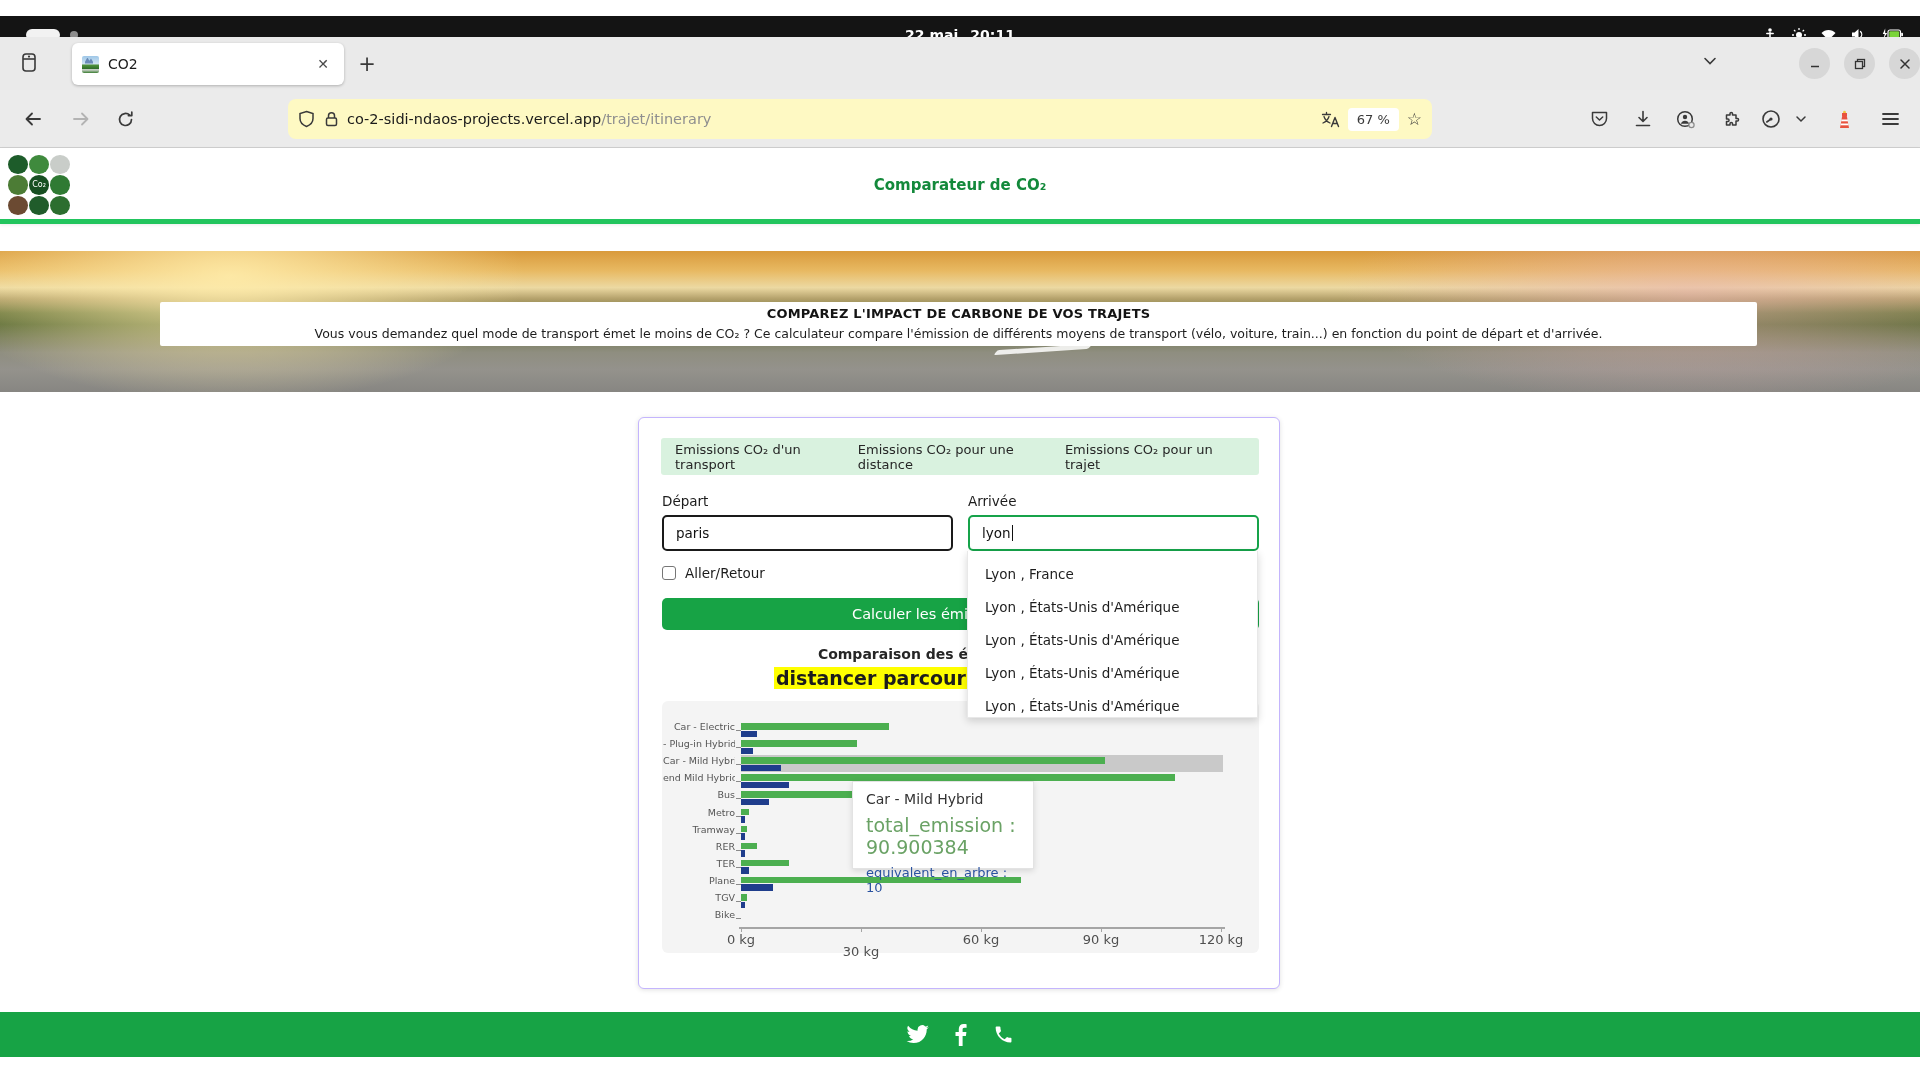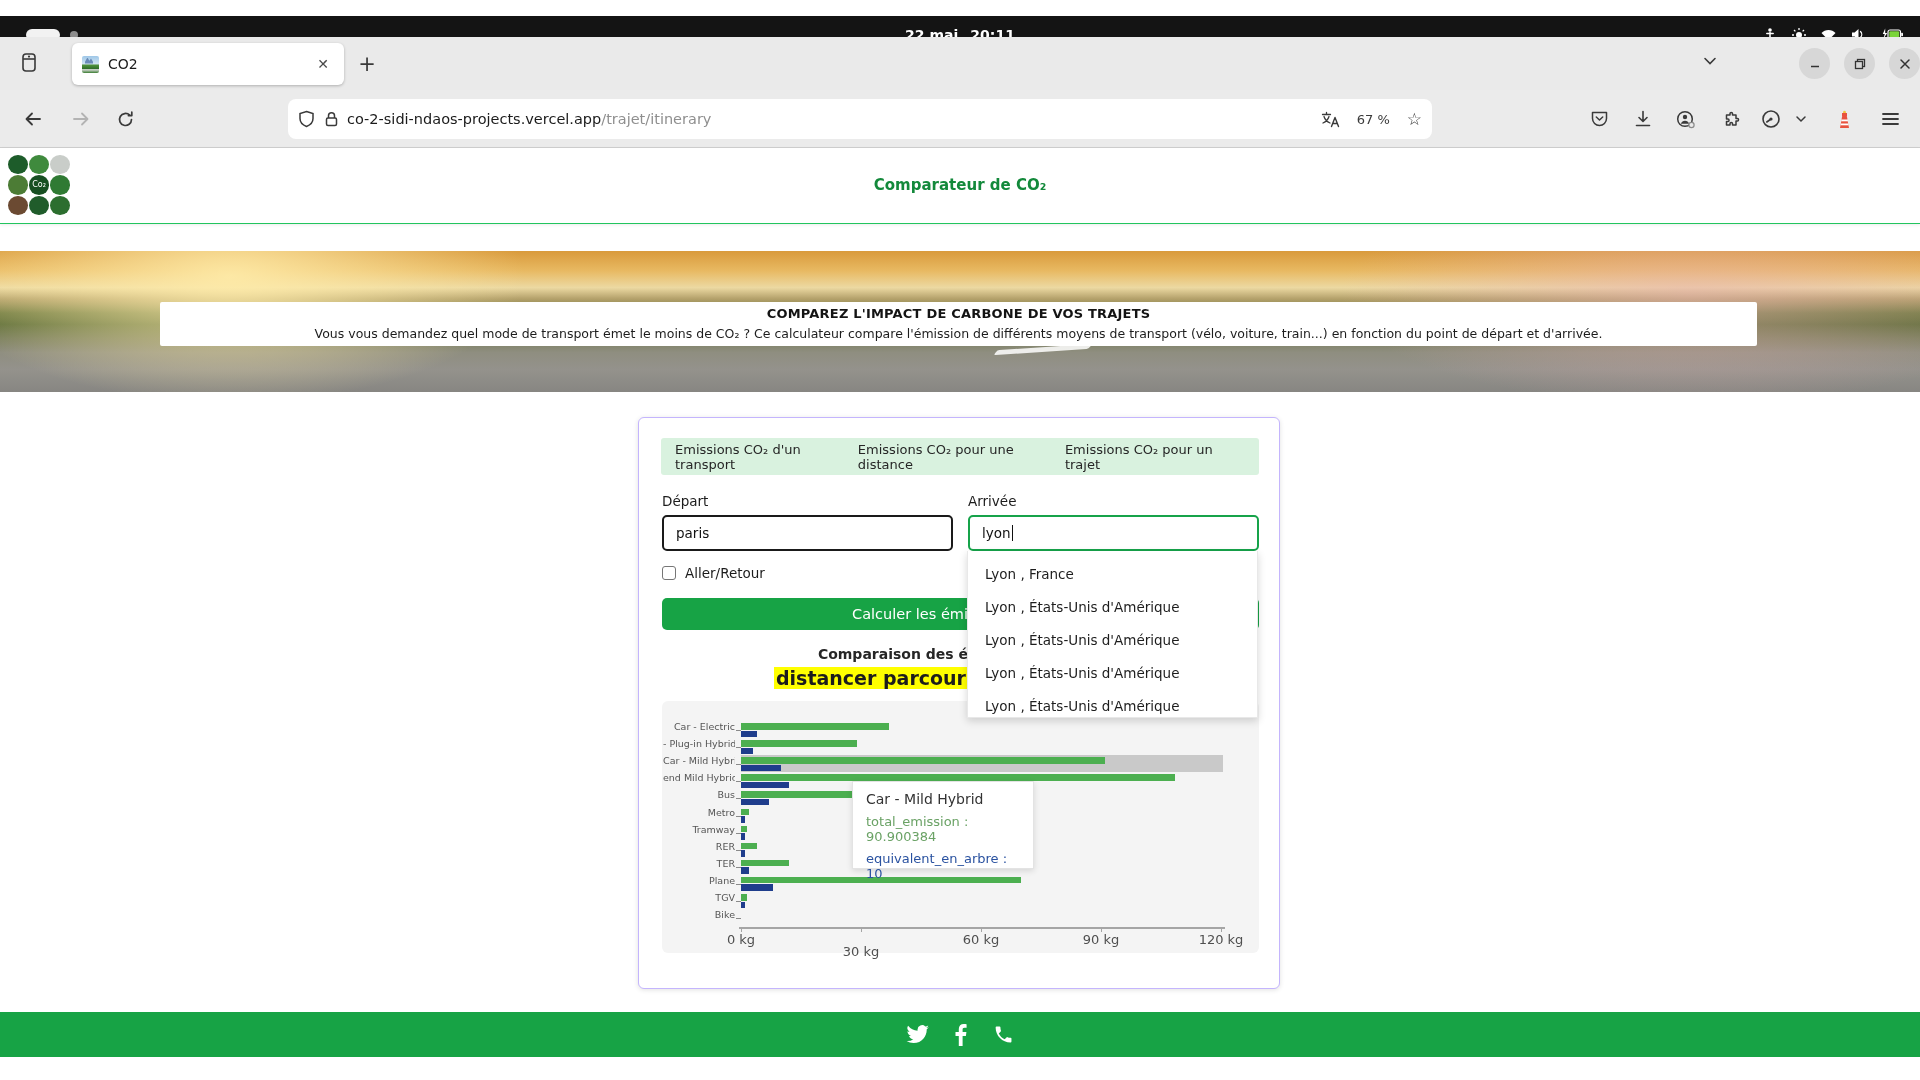--- a/index.html
+++ b/index.html
@@ -30,32 +30,32 @@
   #tab-close { font-size:14px; color:#4a4a4a; padding:2px 5px; border-radius:4px; }
   #newtab { position:absolute; left:352px; top:12px; width:30px; height:30px; font-size:21px; color:#3a3a3a;
     display:flex; align-items:center; justify-content:center; border-radius:6px; }
   .winbtn { position:absolute; top:11px; width:31px; height:31px; border-radius:50%; background:#d7d7d7;
     display:flex; align-items:center; justify-content:center; }
   #tablist-chevron { position:absolute; left:1702px; top:16px; }
 
   #navrow { position:absolute; left:0; top:53px; width:1920px; height:58px; background:#ebebeb;
     border-bottom:1px solid #cfcfcf; }
   .navic { position:absolute; top:14px; width:30px; height:30px; display:flex; align-items:center; justify-content:center; border-radius:4px;}
-  #urlbar { position:absolute; left:288px; top:9px; width:1144px; height:40px; background:#ffffff;
+  #urlbar { position:absolute; left:288px; top:9px; width:1144px; height:40px; background:#fef9c3;
     border-radius:8px; display:flex; align-items:center; padding:0 10px; }
   #url-text { font-size:14.5px; color:#1b1b1b; flex:1; margin-left:8px; white-space:nowrap; overflow:hidden;}
   #url-path { color:#8f8f8f; }
   #zoom-badge { background:#fff; border-radius:4px; font-size:13px; color:#3a3a3a; padding:4px 9px; margin:0 8px; }
   #star { font-size:17px; color:#3a3a3a; }
   .toolic { position:absolute; top:14px; width:32px; height:30px; display:flex; align-items:center; justify-content:center; }
 
   
   #page { position:absolute; left:0; top:148px; width:1920px; height:864px; background:#fff; }
   #site-header { position:absolute; left:0; top:0; width:1920px; height:76px; background:#fff;
-    border-bottom:1px solid #22c55e; box-shadow:0 1px 3px rgba(0,0,0,.08); }
+    border-bottom:5px solid #22c55e; box-shadow:0 1px 3px rgba(0,0,0,.08); }
   #logo { position:absolute; left:8px; top:7px; width:62px; height:60px; display:grid;
     grid-template-columns:repeat(3,1fr); grid-template-rows:repeat(3,1fr); gap:1px; }
   #logo div { border-radius:50%; }
   .lg1{background:#1d5c2a;} .lg2{background:#3f8a3d;} .lg3{background:#c9cdc9;}
   .lg4{background:#4c7c35;} .lg5{background:#174f22; color:#fff; font-size:8px; display:flex; align-items:center; justify-content:center;}
   .lg6{background:#2f7a33;} .lg7{background:#6b4a32;} .lg8{background:#205c2b;} .lg9{background:#2c6e2f;}
   #site-title { position:absolute; left:0; right:0; top:28px; text-align:center; font-size:15px;
     font-weight:bold; color:#13893b; }
 
   #hero { position:absolute; left:0; top:103px; width:1920px; height:141px;
@@ -110,21 +110,21 @@
   .bbar { position:absolute; height:6.5px; }
   #hover-band { position:absolute; background:#c9c9c9; }
   #axis-line { position:absolute; background:#a5a5a5; }
   .tick-label { position:absolute; width:70px; text-align:center; font-size:13px; color:#4f4f4f; }
   .tick-mark { position:absolute; width:1px; height:4px; background:#a5a5a5; }
 
   
   #tooltip { position:absolute; left:852px; top:633px; width:182px; height:88px; background:#fff;
     border:1px solid #e3e3e3; box-shadow:0 2px 6px rgba(0,0,0,.12); padding:9px 13px; z-index:20; }
   #tt-title { font-size:14px; color:#333; margin-bottom:7px; }
-  #tt-total { font-size:13px; color:#6aa265; margin-bottom:7px; }
+  #tt-total { font-size:19px; color:#6aa265; margin-bottom:7px; }
   #tt-trees { font-size:13px; color:#2a52a0; }
 
   
   #footer { position:absolute; left:0; top:864px; width:1920px; height:45px; background:#17a345;
     display:flex; align-items:center; justify-content:center; gap:26px; }
 </style>
 </head>
 <body>
 
 <div id="topbar">

